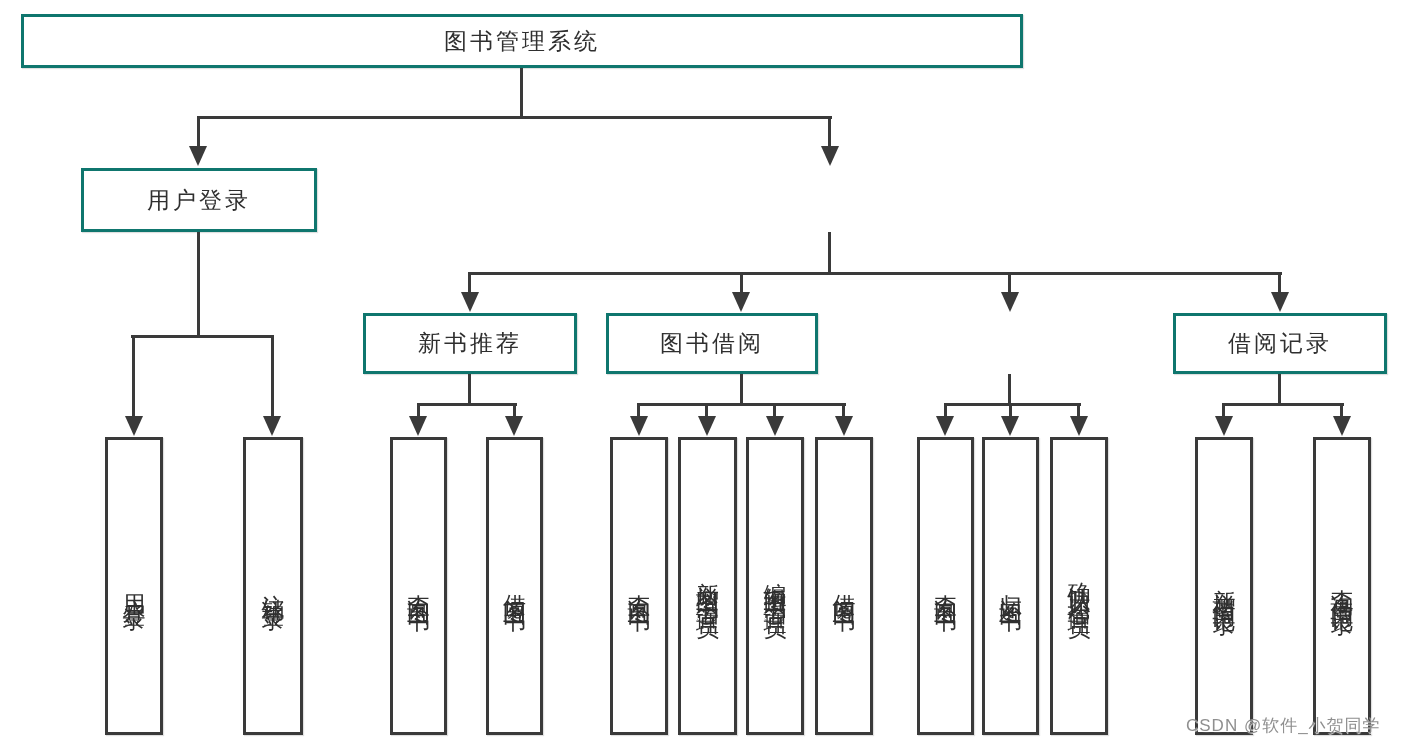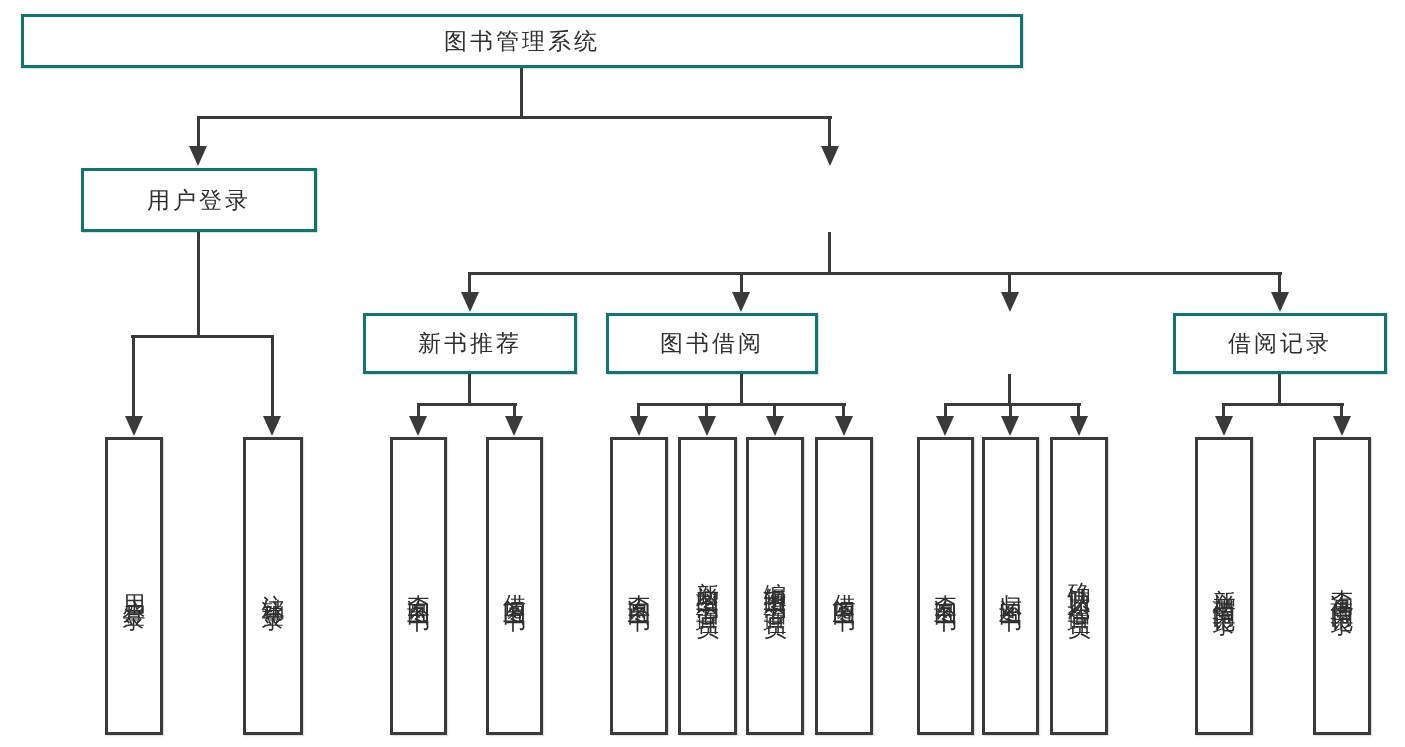--- a/index.html
+++ b/index.html
@@ -169,14 +169,15 @@
     <span>确认归还（管理员）</span>
   </div>
 
   <div class="vnode" style="left:1195px;width:58px">
     <span>新增借阅记录</span>
   </div>
   <div class="vnode" style="left:1313px;width:58px">
     <span>查询借阅记录</span>
   </div>
 
+  <div class="watermark">CSDN @软件_小贺同学</div>
 
 </div>
 
 </body></html>

